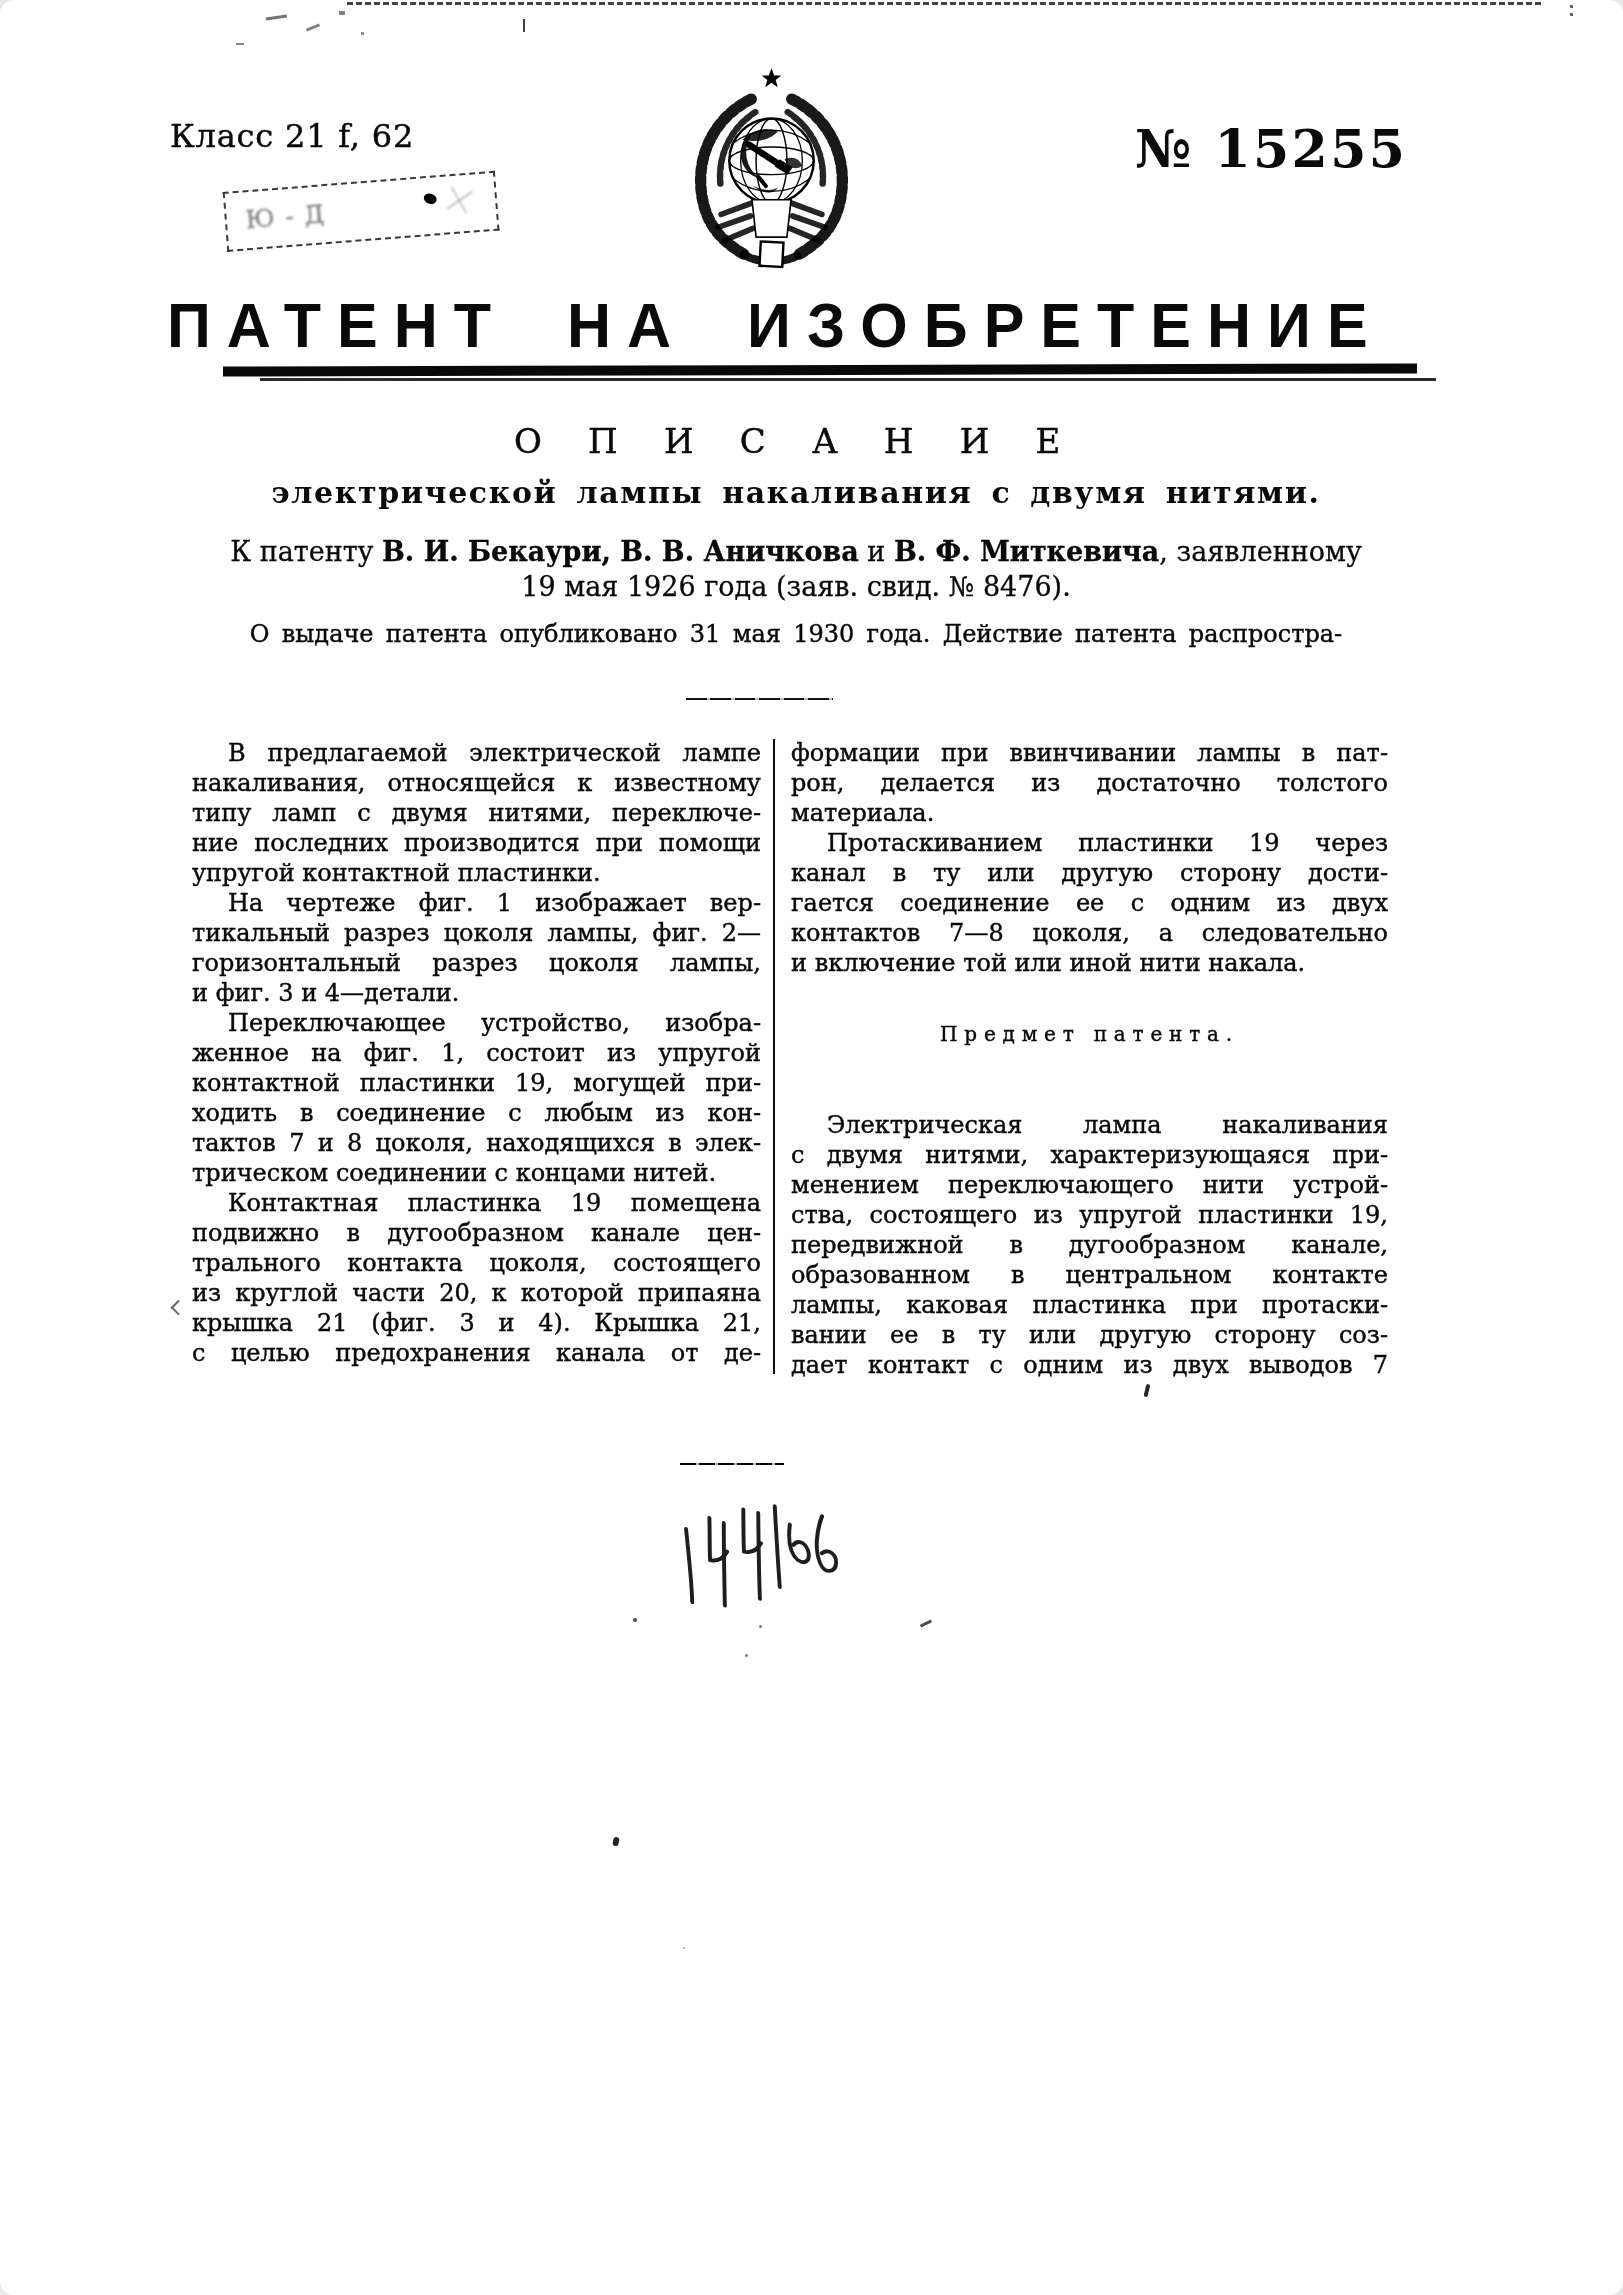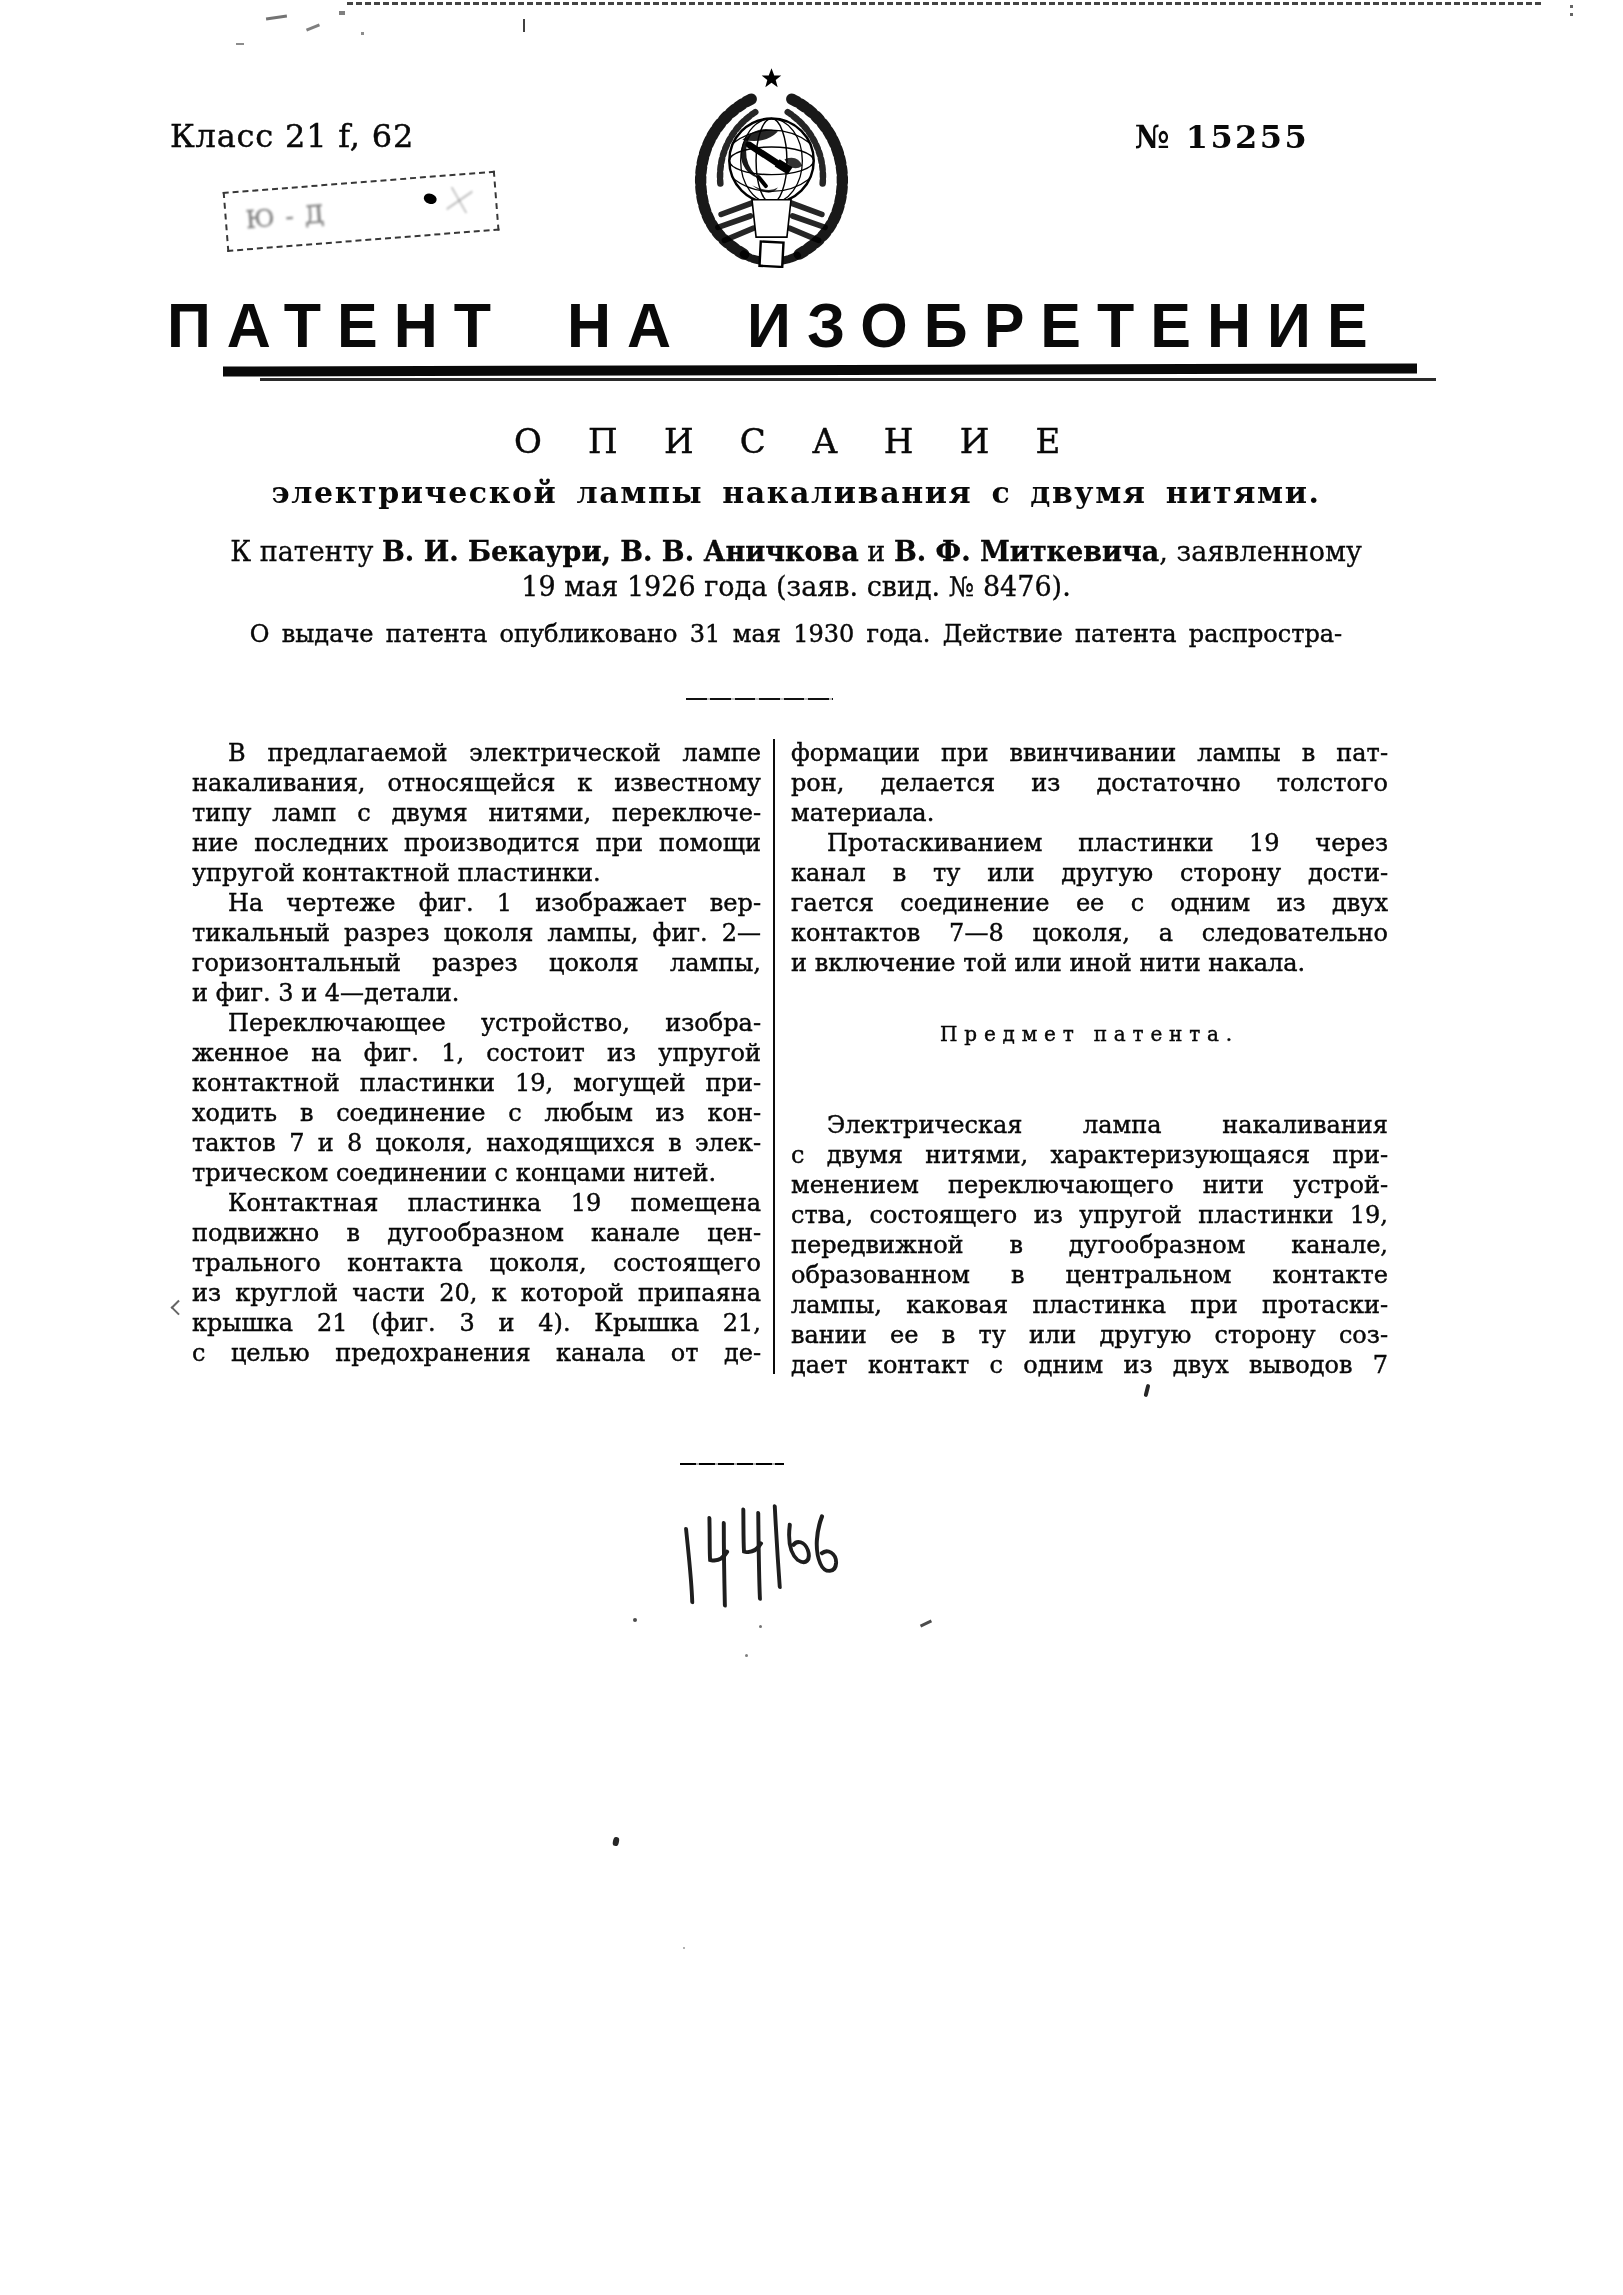--- a/index.html
+++ b/index.html
@@ -1,25 +1,25 @@
 <!DOCTYPE html>
 <html style="font-size:12.6px"><head>
 <meta charset="utf-8">
 <style>
   html,body{margin:0;padding:0;background:#e8e8e8;}
   .page{
     position:relative;width:1623px;height:2295px;background:#ffffff;
     font-family:"DejaVu Serif","Liberation Serif",serif;color:#0a0a0a;
-    overflow:hidden;margin:0 auto;
+    overflow:hidden;margin:0 auto;border-radius:14px;
   }
   .abs{position:absolute;}
 
   
   .class-label{left:170px;top:117px;font-size:32px;letter-spacing:0.8px;-webkit-text-stroke:0.4px #000;}
-  .patent-number{left:1135px;top:118px;font-size:32px;font-weight:bold;letter-spacing:2.4px;}
+  .patent-number{left:1135px;top:118px;font-size:52px;font-weight:bold;letter-spacing:2.4px;}
   .stamp{
     left:225px;top:192px;width:273px;height:60px;
     border:2.4px dashed rgba(0,0,0,.78);transform:rotate(-4.5deg);transform-origin:left center;
     display:flex;align-items:center;padding-left:19px;box-sizing:border-box;
   }
   .stamp-text{font-size:24px;letter-spacing:11px;filter:blur(1.3px);opacity:.5;-webkit-text-stroke:0.5px #000;}
   .stamp-blob{position:absolute;right:58px;top:16px;width:13.4px;height:9.5px;background:#000;border-radius:50%;transform:rotate(24deg);}
   .stamp-smudge{position:absolute;right:22px;top:11px;width:27px;height:27px;opacity:.4;filter:blur(0.8px);
     background:
       linear-gradient(65deg,transparent 46%,#000 48%,transparent 52%),

